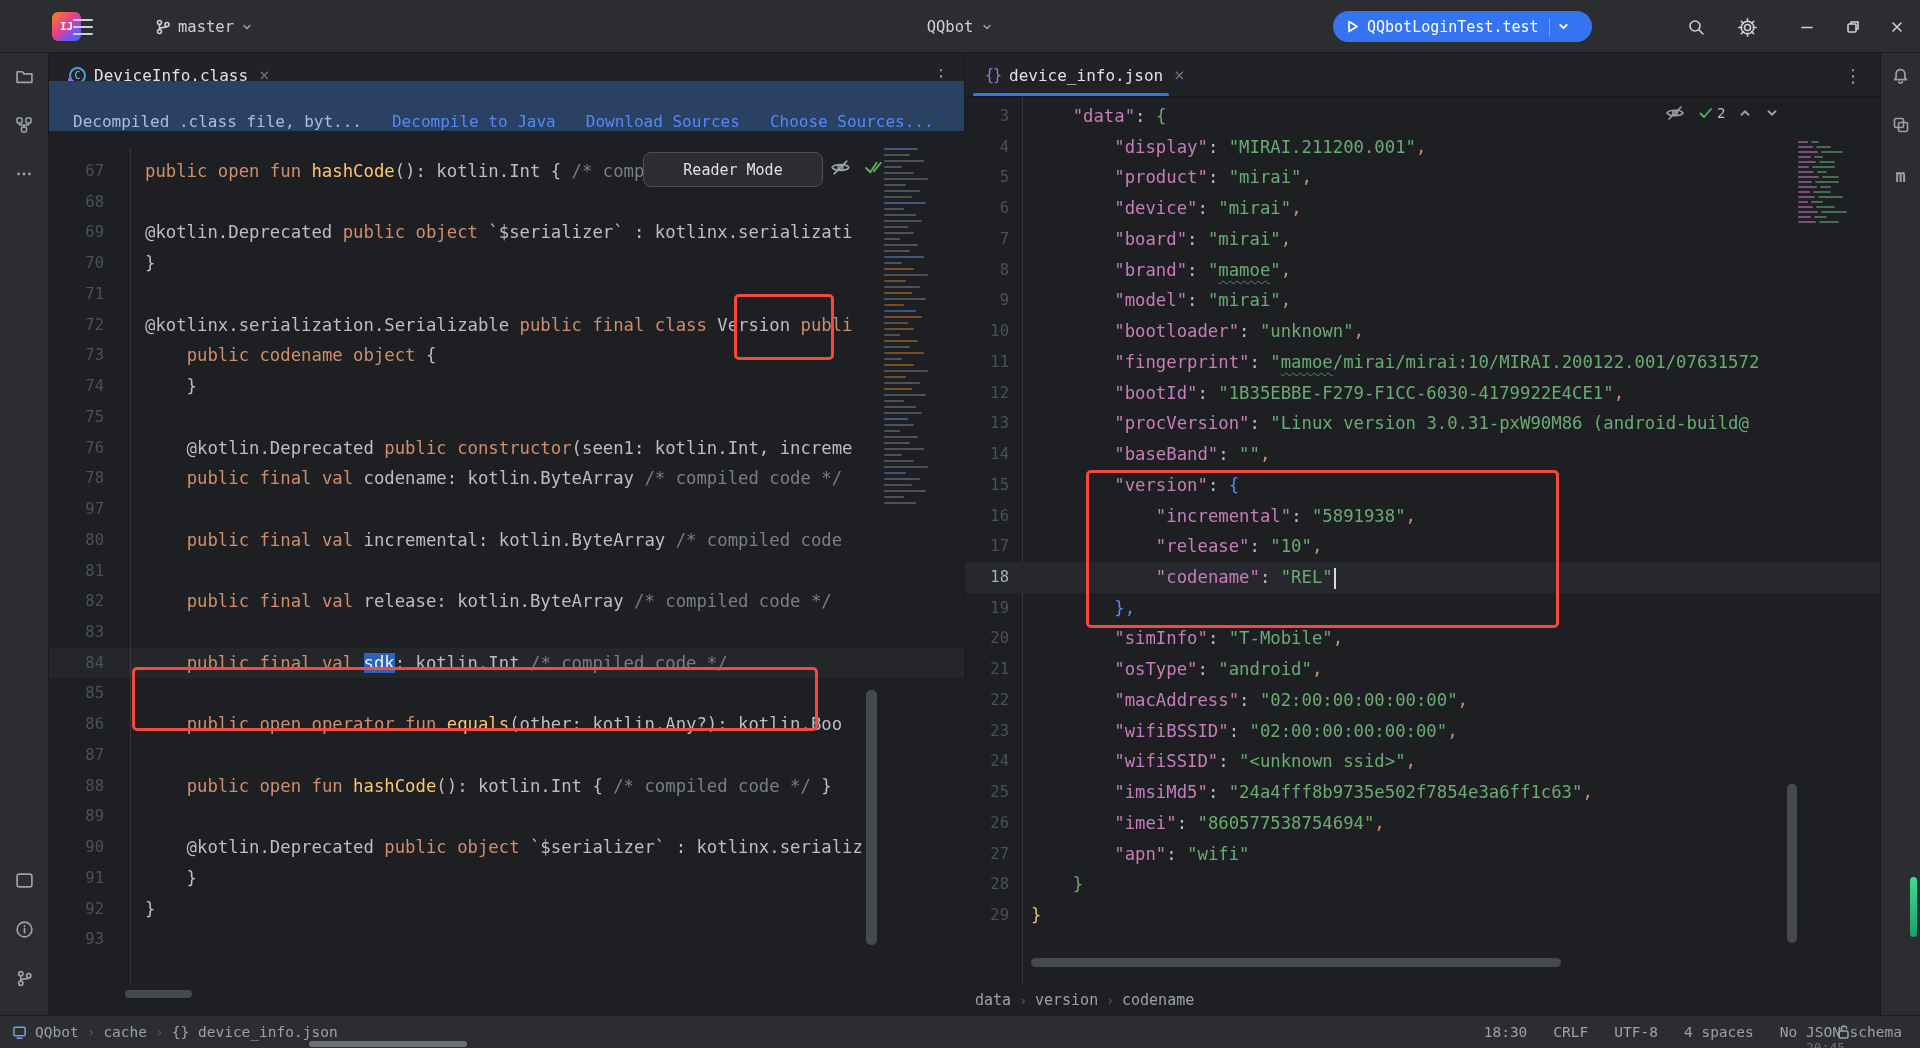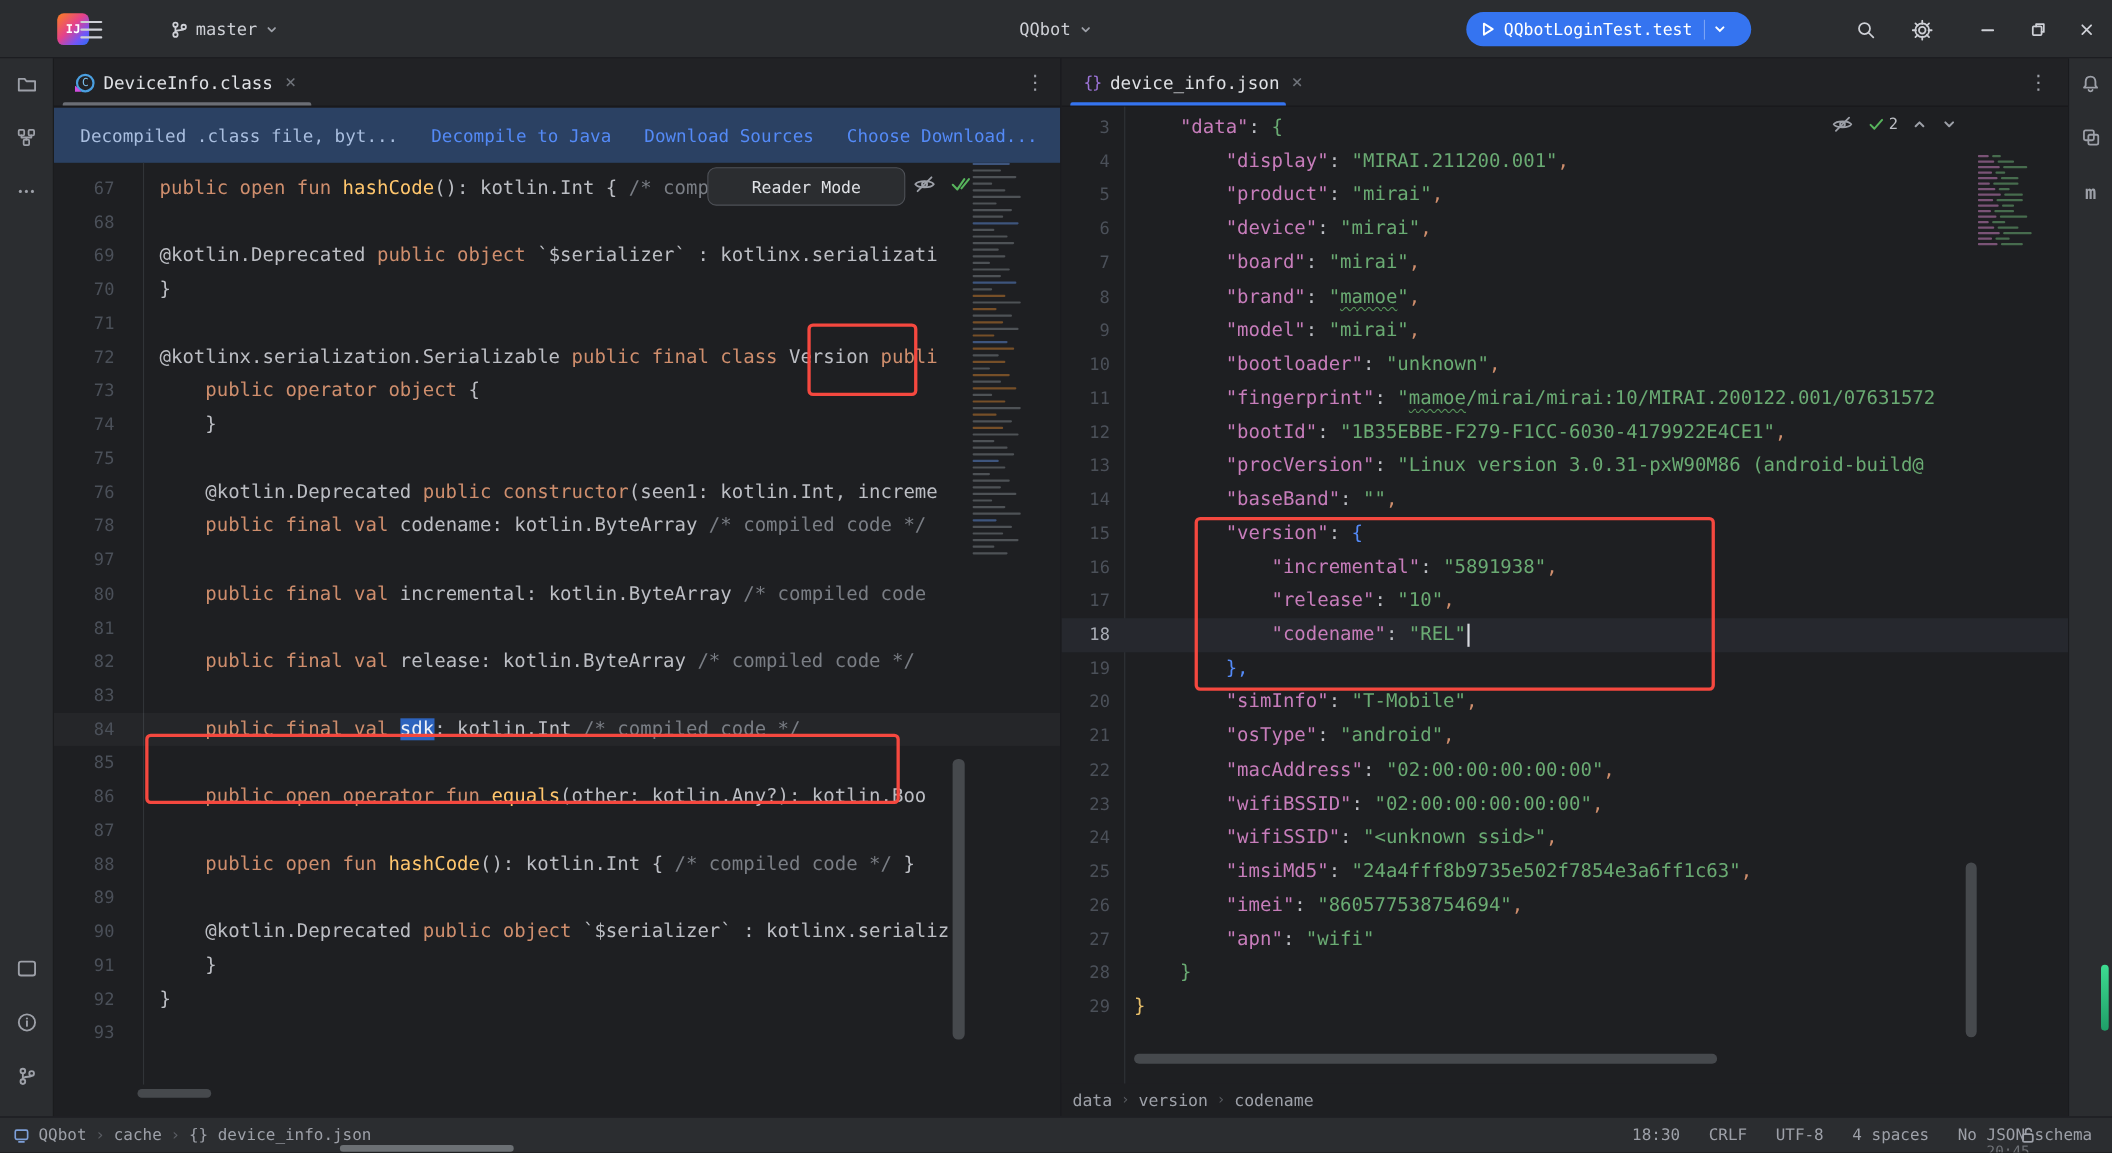--- a/index.html
+++ b/index.html
@@ -45,21 +45,21 @@
 
   .tabrow{position:absolute;left:0;top:0;width:100%;height:44px;background:var(--tabs);border-bottom:1px solid #17181b;}
   .tab{position:absolute;left:8px;top:0;height:44px;display:flex;align-items:center;gap:8px;padding:0 12px;font-size:16px;color:#dfe1e5;cursor:pointer;}
   .tab .x{color:var(--dimmer);font-size:17px;margin-left:3px;}
   .underline{position:absolute;left:8px;bottom:0;height:3px;border-radius:2px 2px 0 0;}
   .kicon{position:relative;width:17px;height:17px;border-radius:50%;border:2px solid #4a9fe0;color:#7ec3ef;font-size:10px;display:flex;align-items:center;justify-content:center;}
   .kicon::after{content:"";position:absolute;left:-3px;bottom:-2px;width:6px;height:6px;background:#d24ee0;clip-path:polygon(0 0,100% 100%,0 100%);}
   .jicon{color:#9d74d8;font-size:15px;letter-spacing:-1px;}
   .moredots{position:absolute;top:10px;width:24px;height:24px;display:flex;align-items:center;justify-content:center;color:var(--dim);font-size:18px;cursor:pointer;}
 
-  .banner{position:absolute;left:0;top:45px;width:100%;height:50px;background:#2b4163;display:flex;align-items:center;font-size:16px;padding-left:24px;color:#a9bedf;}
+  .banner{position:absolute;left:0;top:28px;width:100%;height:50px;background:#2b4163;display:flex;align-items:flex-end;font-size:16px;padding-left:24px;color:#a9bedf;}
   .banner a{color:var(--link);text-decoration:none;margin-left:30px;cursor:pointer;}
 
   
   .rows{position:absolute;left:0;width:100%;}
   .rows.lrows{top:95px;padding-top:8px;}
   .rows.rrows{top:44px;padding-top:4px;}
   .crow{display:flex;height:var(--rh);line-height:var(--rh);font-size:17.3px;white-space:pre;}
   .crow .ln{flex:0 0 55px;text-align:right;color:var(--ln);font-size:15.5px;}
   .rrows .crow .ln{flex:0 0 44px;}
   .lrows .ctext{padding-left:41px;}
@@ -240,32 +240,32 @@
         <span class="kicon">C</span>
         <span>DeviceInfo.class</span>
         <span class="x">×</span>
       </div>
       <div class="underline" style="width:226px;background:#6b6e75;"></div>
       <div class="moredots" style="left:880px;">⋮</div>
     </div>
 
     <div class="banner">
       <span>Decompiled .class file, byt...</span>
-      <span id="banner-links"><a>Decompile to Java</a><a>Download Sources</a><a>Choose Download...</a></span>
+      <span id="banner-links"><a>Decompile to Java</a><a>Download Sources</a><a>Choose Sources...</a></span>
     </div>
 
     <div class="gutline" style="left:81px;top:95px;height:838px;"></div>
     <div class="rows lrows" id="left-rows">
         <div class="crow"><span class="ln">67</span><span class="ctext"><span class="c-kw">public open fun </span><span class="c-fn">hashCode</span><span class="c-df">(): kotlin.Int { </span><span class="c-cm">/* compiled code */</span><span class="c-df"> }</span></span></div>
         <div class="crow"><span class="ln">68</span><span class="ctext"></span></div>
         <div class="crow"><span class="ln">69</span><span class="ctext"><span class="c-df">@kotlin.Deprecated </span><span class="c-kw">public object </span><span class="c-df">`$serializer` : kotlinx.serializati</span></span></div>
         <div class="crow"><span class="ln">70</span><span class="ctext"><span class="c-df">}</span></span></div>
         <div class="crow"><span class="ln">71</span><span class="ctext"></span></div>
         <div class="crow"><span class="ln">72</span><span class="ctext"><span class="c-df">@kotlinx.serialization.Serializable </span><span class="c-kw">public final class </span><span class="c-df">Version </span><span class="c-kw">publi</span></span></div>
-        <div class="crow"><span class="ln">73</span><span class="ctext"><span class="c-df">    </span><span class="c-kw">public operator object </span><span class="c-df">{</span></span></div>
+        <div class="crow"><span class="ln">73</span><span class="ctext"><span class="c-df">    </span><span class="c-kw">public codename object </span><span class="c-df">{</span></span></div>
         <div class="crow"><span class="ln">74</span><span class="ctext"><span class="c-df">    }</span></span></div>
         <div class="crow"><span class="ln">75</span><span class="ctext"></span></div>
         <div class="crow"><span class="ln">76</span><span class="ctext"><span class="c-df">    @kotlin.Deprecated </span><span class="c-kw">public constructor</span><span class="c-df">(seen1: kotlin.Int, increme</span></span></div>
         <div class="crow"><span class="ln">78</span><span class="ctext"><span class="c-df">    </span><span class="c-kw">public final val </span><span class="c-df">codename: kotlin.ByteArray </span><span class="c-cm">/* compiled code */</span></span></div>
         <div class="crow"><span class="ln">97</span><span class="ctext"></span></div>
         <div class="crow"><span class="ln">80</span><span class="ctext"><span class="c-df">    </span><span class="c-kw">public final val </span><span class="c-df">incremental: kotlin.ByteArray </span><span class="c-cm">/* compiled code</span></span></div>
         <div class="crow"><span class="ln">81</span><span class="ctext"></span></div>
         <div class="crow"><span class="ln">82</span><span class="ctext"><span class="c-df">    </span><span class="c-kw">public final val </span><span class="c-df">release: kotlin.ByteArray </span><span class="c-cm">/* compiled code */</span></span></div>
         <div class="crow"><span class="ln">83</span><span class="ctext"></span></div>
         <div class="crow hl2"><span class="ln">84</span><span class="ctext"><span class="c-df">    </span><span class="c-kw">public final val </span><span class="c-sel">sdk</span><span class="c-df">: kotlin.Int </span><span class="c-cm">/* compiled code */</span></span></div>

